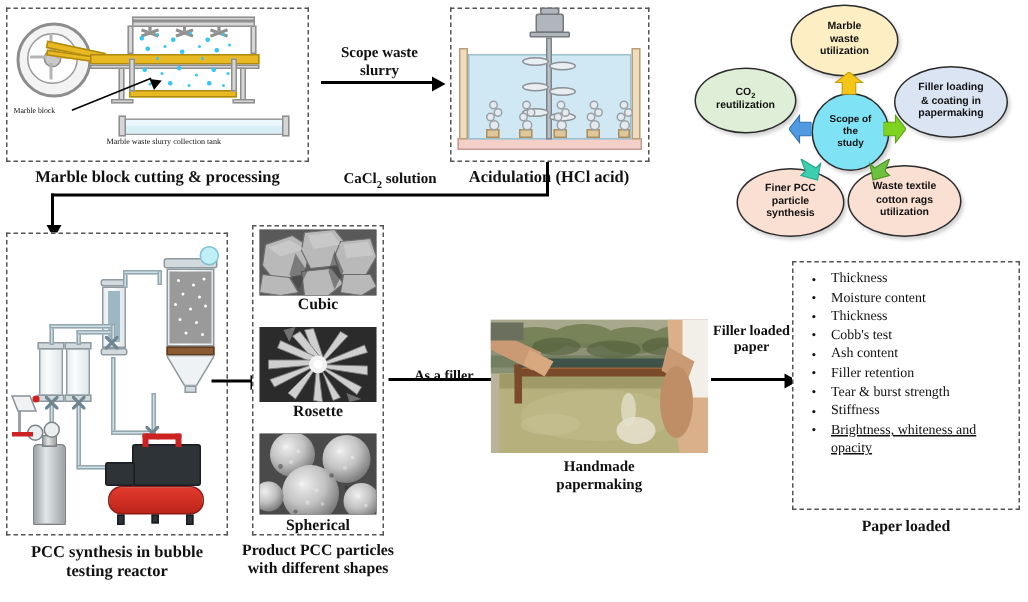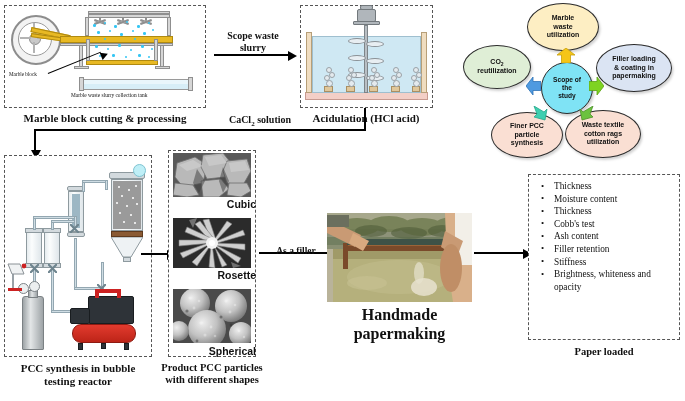--- a/index.html
+++ b/index.html
@@ -58,28 +58,28 @@
   .cap-grey{position:absolute;background:#d3dade;border:1px solid #8e9a9f;box-sizing:border-box;}
   .cyl{position:absolute;background:linear-gradient(90deg,#9ea4a7 0%,#e3e6e7 38%,#9ea4a7 100%);
        border:1px solid #7b8184;box-sizing:border-box;}
   .comp-red{position:absolute;background:linear-gradient(180deg,#e23b2e 0%,#bd2418 100%);
        border:1px solid #8e1a11;box-sizing:border-box;}
   .comp-dark{position:absolute;background:#2e3338;border:1px solid #191d20;box-sizing:border-box;}
   .wdot{position:absolute;border-radius:50%;background:#ffffff;}
 
   
   .sem{position:absolute;overflow:hidden;background:#3a3a3a;}
-  .semlbl{position:absolute;text-align:right;font-weight:bold;font-family:Liberation Sans, sans-serif;}
+  .semlbl{position:absolute;text-align:center;font-weight:bold;font-family:Liberation Serif, serif;}
 
   
   #testlist{position:absolute;margin:0;padding:0;list-style:none;}
   #testlist li{position:relative;padding-left:15px;font-size:9.3px;line-height:12.6px;
        font-family:"Liberation Serif",serif;color:#111;white-space:nowrap;}
   #testlist li:before{content:"\2022";position:absolute;left:2px;top:-0.5px;font-size:9px;}
-  #testlist li.wrap{white-space:normal;}
+  #testlist li.wrap{white-space:normal;text-decoration:underline;}
 </style>
 </head>
 <body>
 
 <div id="root">
 
   <div class="dashbox" style="left:4px;top:5px;width:202px;height:103px;"></div>
 
   <div>
 
@@ -535,38 +535,43 @@
       <rect x="128" y="0" width="17" height="52" fill="#f2efe8"></rect>
       <path d="M118 18 L136 28 L130 44 L114 34 Z" fill="#c99a74"></path>
       <ellipse cx="124" cy="55" rx="11" ry="24" fill="#c08e66"></ellipse>
 
       <ellipse cx="97" cy="74" rx="13" ry="9" fill="#e7e2cf" opacity="0.85"></ellipse>
       <ellipse cx="92" cy="60" rx="5" ry="11" fill="#e7e2cf" opacity="0.7"></ellipse>
       <ellipse cx="40" cy="70" rx="20" ry="7" fill="#c9c496" opacity="0.5"></ellipse>
     </svg>
   </div>
 
-  <div class="cap" style="left:327px;top:306px;width:145px;font-size:16px;">
+  <div class="cap" style="left:327px;top:306px;width:145px;font-size:10px;">
     <span>Handmade</span><br>
     <span>papermaking</span>
   </div>
 
   <div>
     <div class="arrline" style="left:474px;top:252px;width:52px;height:2px;"></div>
     <div class="arrhead right" style="left:523px;top:248.5px;"></div>
+  </div>
+  <div class="arrlabel" style="left:466px;top:216px;width:70px;font-size:9.5px;">
+    <span>Filler loaded</span><br>
+    <span>paper</span>
   </div>
 
   <div class="dashbox" style="left:528px;top:174px;width:152px;height:166px;"></div>
 
   <ul id="testlist" style="left:539px;top:180px;width:138px;">
       <li>Thickness</li>
       <li>Moisture content</li>
       <li>Thickness</li>
       <li>Cobb's test</li>
       <li>Ash content</li>
       <li>Filler retention</li>
+      <li>Tear &amp; burst strength</li>
       <li>Stiffness</li>
       <li class="wrap">Brightness, whiteness and opacity</li>
     </ul>
 
   <div class="cap" style="left:528px;top:346px;width:152px;font-size:10.5px;">Paper loaded</div>
 
 </div>
 
 </body></html>

